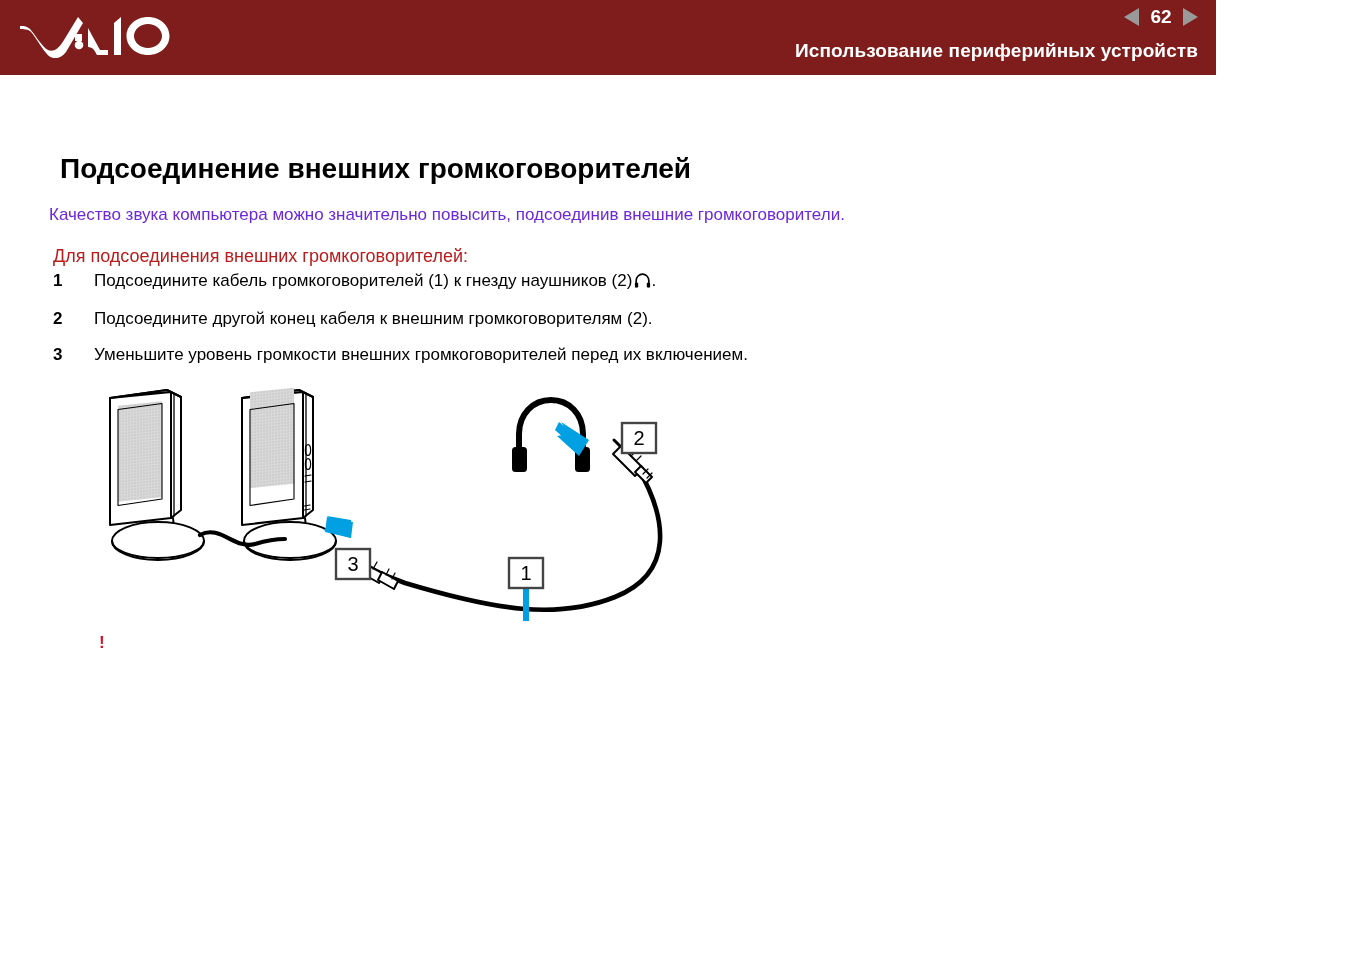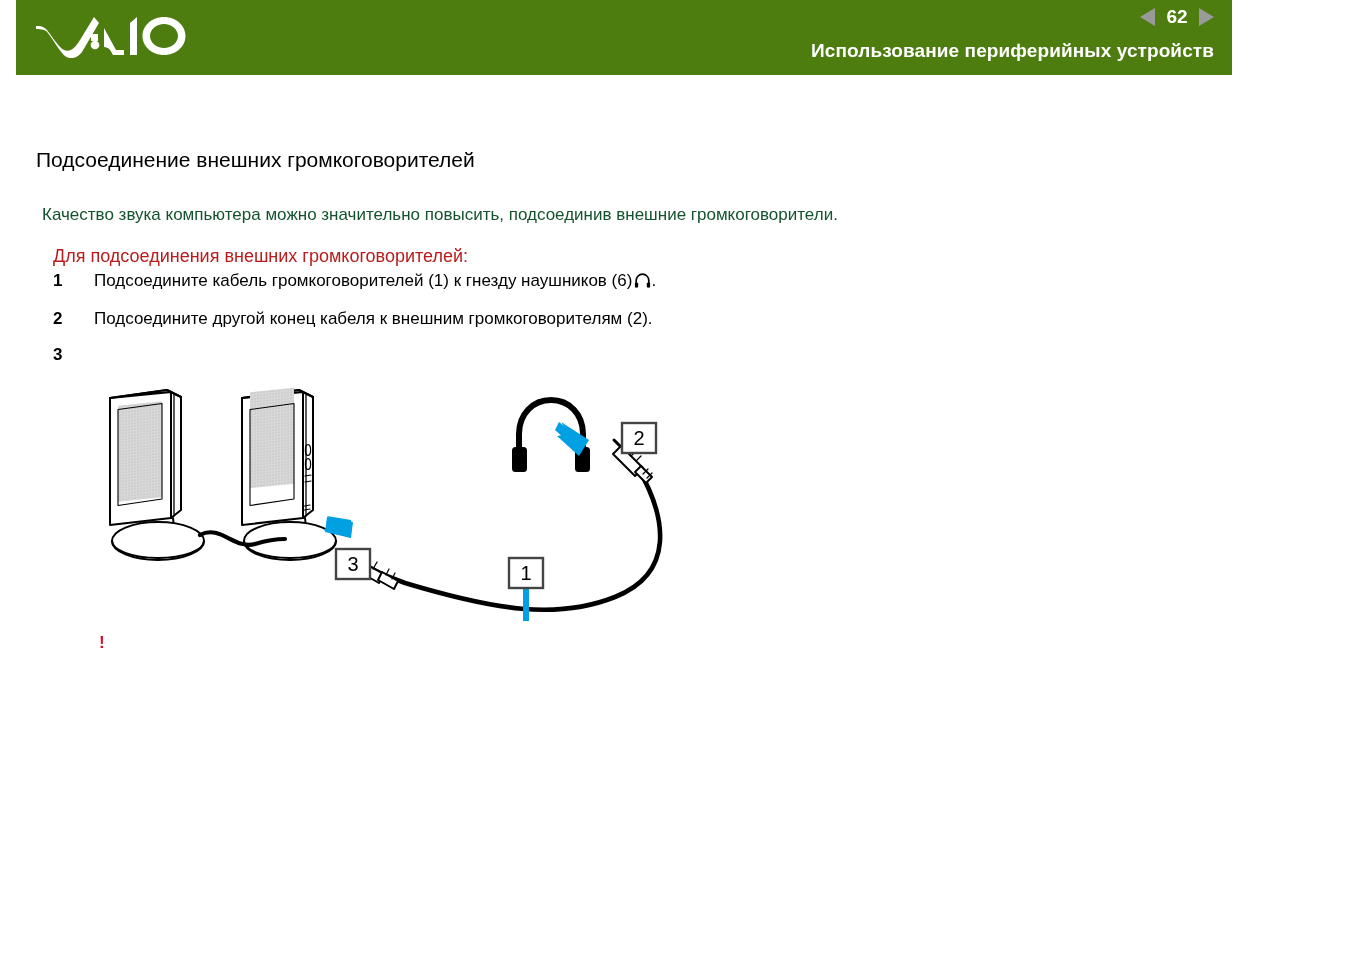--- a/index.html
+++ b/index.html
@@ -11,24 +11,24 @@
     height: 954px;
     background: #ffffff;
     font-family: "Liberation Sans", sans-serif;
     overflow: hidden;
     position: relative;
   }
 
   
   .header {
     position: absolute;
-    left: 16px; top: 0;
+    left: 0; top: 0;
     width: 1216px;
     height: 75px;
-    background: #4d7c0f;
+    background: #7f1d1d;
   }
   .vaio-logo {
     position: absolute;
     left: 18px;
     top: 14px;
     width: 175px;
     height: 48px;
   }
   .header-right {
     position: absolute;
@@ -70,33 +70,33 @@
   }
 
   
   .content {
     position: absolute;
     left: 0; top: 75px;
     width: 1352px;
   }
   .page-title {
     position: absolute;
-    left: 36px;
+    left: 60px;
     top: 59px;
-    font-size: 21px;
-    font-weight: normal;
+    font-size: 28px;
+    font-weight: bold;
     color: #000000;
     white-space: nowrap;
   }
   .intro {
     position: absolute;
-    left: 42px;
+    left: 49px;
     top: 113px;
     font-size: 17px;
-    color: #14532d;
+    color: #6d28d9;
     white-space: nowrap;
   }
   .subhead {
     position: absolute;
     left: 53px;
     top: 153px;
     font-size: 18px;
     color: #b91c1c;
     white-space: nowrap;
   }
@@ -199,35 +199,36 @@
 
   <p class="intro">Качество звука компьютера можно значительно повысить, подсоединив внешние громкоговорители.</p>
 
   <p class="subhead">Для подсоединения внешних громкоговорителей:</p>
 
   <div class="steps">
 
     <div class="step">
       <div class="step-num">1</div>
       <div class="step-text">
-        <span>Подсоедините кабель громкоговорителей (1) к гнезду наушников (6)</span><span class="hp-glyph"><svg width="17" height="15" viewBox="0 0 17 15">
+        <span>Подсоедините кабель громкоговорителей (1) к гнезду наушников (2)</span><span class="hp-glyph"><svg width="17" height="15" viewBox="0 0 17 15">
               <path d="M2.2,13.5 L2.2,7.6 C2.2,3.9 5.1,1.2 8.5,1.2 C11.9,1.2 14.8,3.9 14.8,7.6 L14.8,13.5" fill="none" stroke="#000" stroke-width="1.7" stroke-linecap="round"></path>
               <rect x="0.9" y="9.8" width="3.3" height="4.6" rx="0.7" fill="#000"></rect>
               <rect x="12.8" y="9.8" width="3.3" height="4.6" rx="0.7" fill="#000"></rect>
             </svg></span><span>.</span>
       </div>
     </div>
 
     <div class="step">
       <div class="step-num">2</div>
       <div class="step-text">Подсоедините другой конец кабеля к внешним громкоговорителям (2).</div>
     </div>
 
     <div class="step">
       <div class="step-num">3</div>
+      <div class="step-text">Уменьшите уровень громкости внешних громкоговорителей перед их включением.</div>
     </div>
 
   </div>
 
   <div class="figure">
     <svg width="620" height="250" viewBox="0 0 620 250" aria-hidden="true">
 
       <defs>
         <pattern id="grille" patternUnits="userSpaceOnUse" width="3" height="3">
           <rect width="3" height="3" fill="#d9d9d9"></rect>

